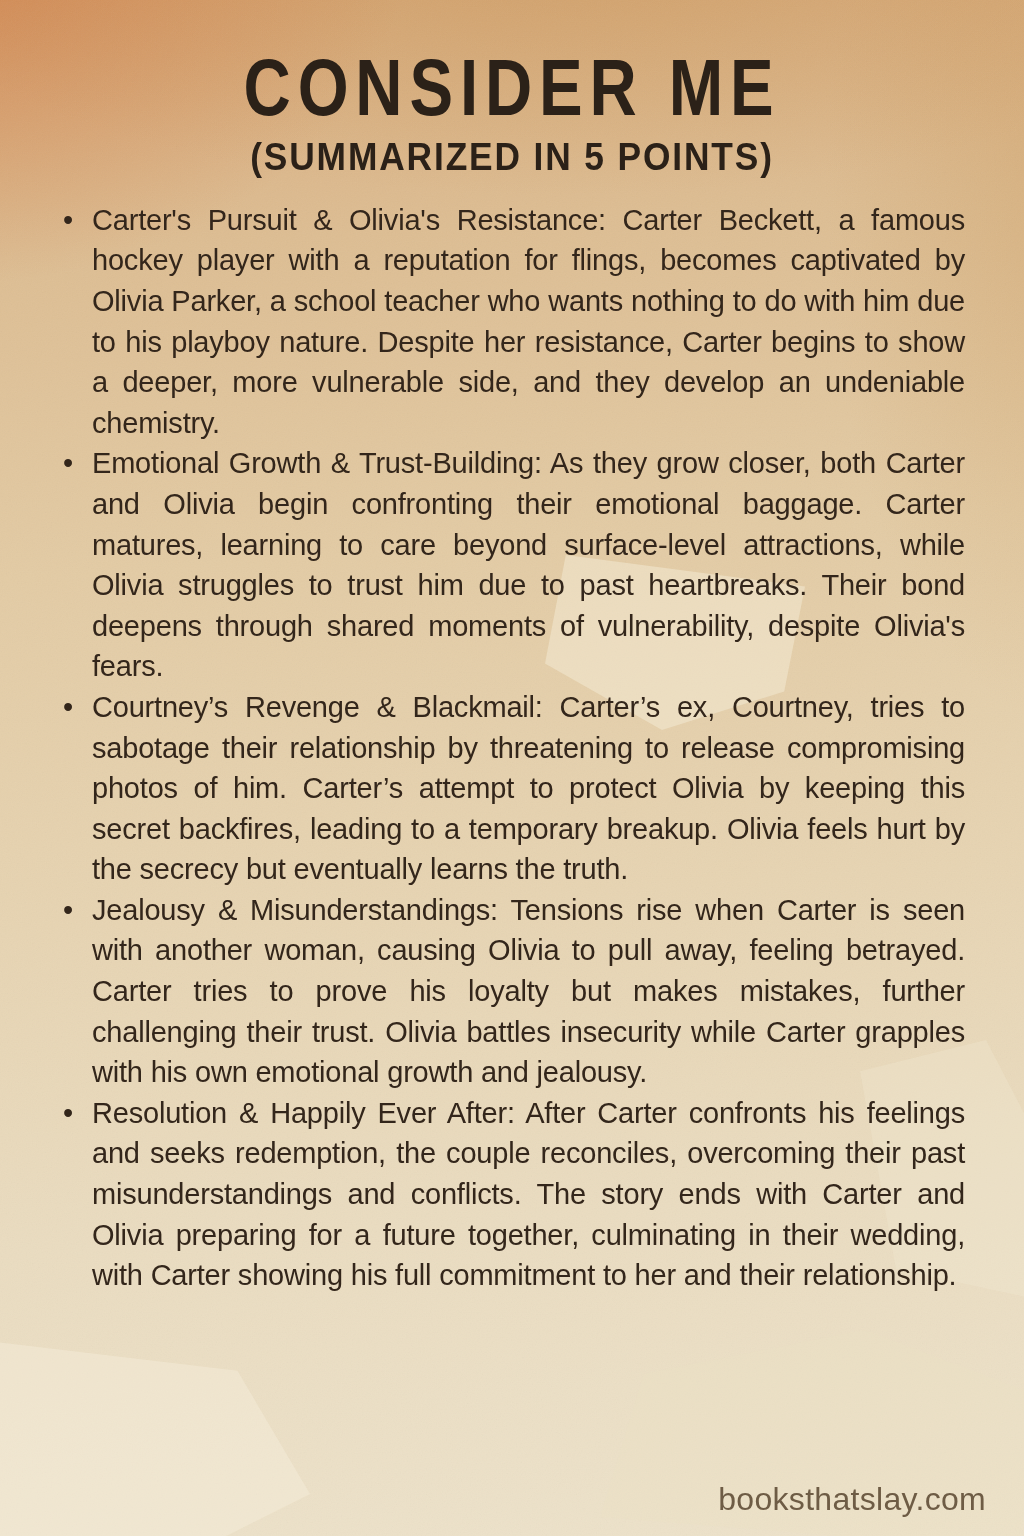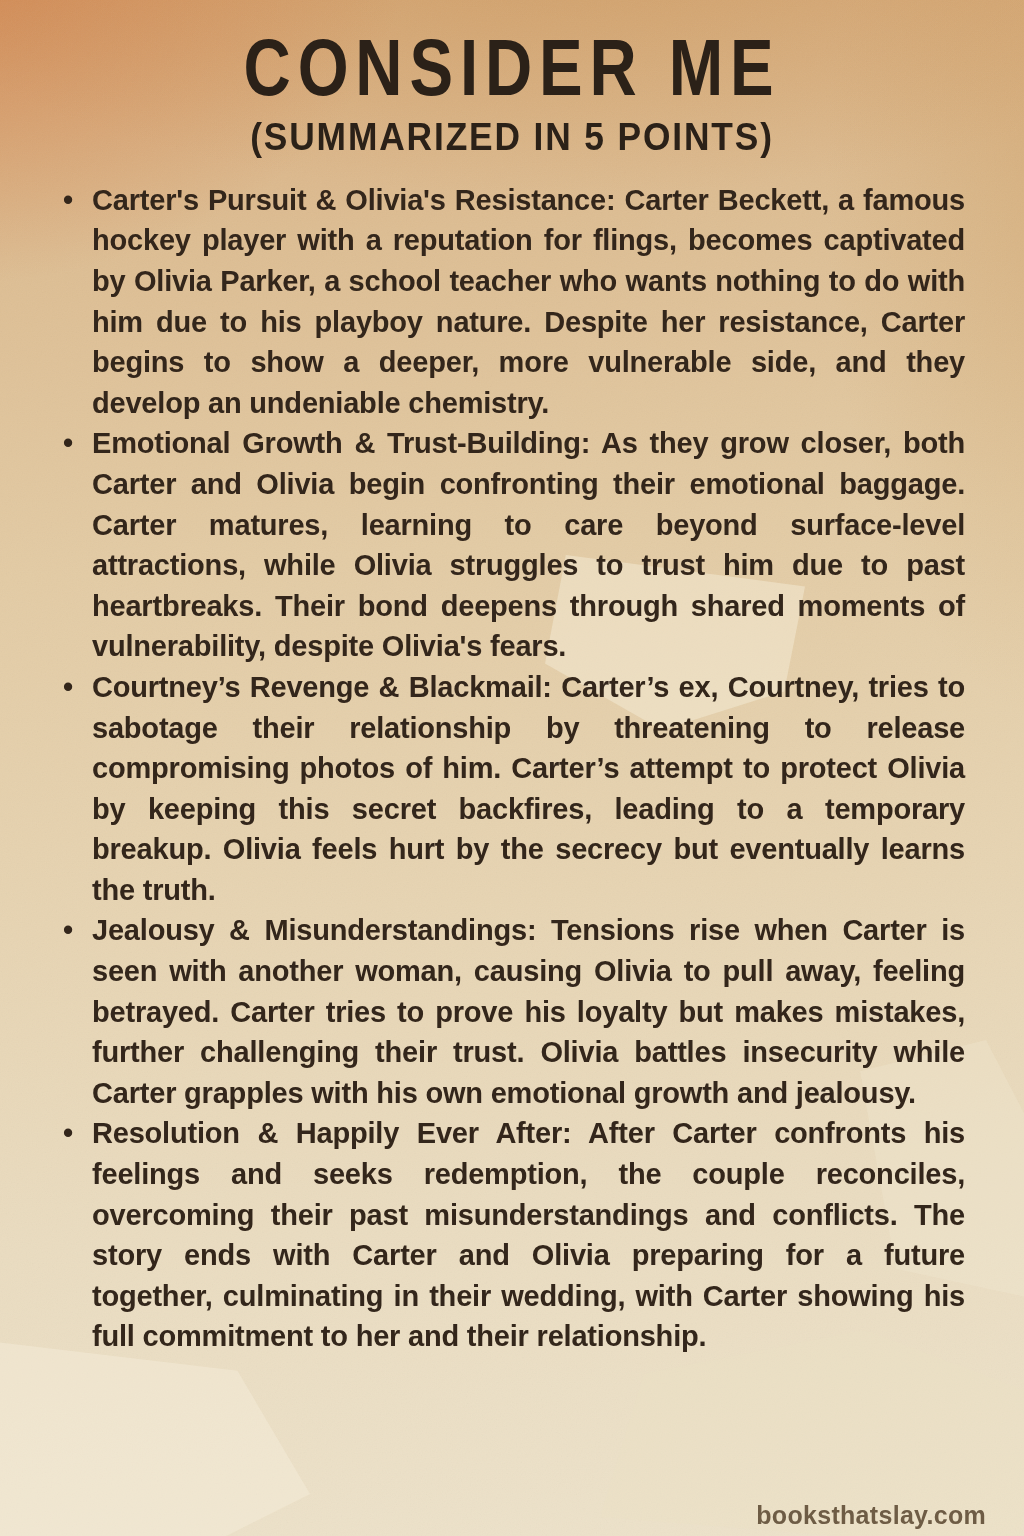--- a/index.html
+++ b/index.html
@@ -48,21 +48,21 @@
     left: -20px; top: 1340px; width: 330px; height: 220px;
     clip-path: polygon(0 0, 78% 14%, 100% 70%, 60% 100%, 0 100%);
     background: rgba(248,241,222,0.40);
   }
   .patch-4 {
     left: 600px; top: 1330px; width: 440px; height: 220px;
     clip-path: polygon(10% 20%, 60% 0, 100% 30%, 95% 100%, 0 85%);
     background: rgba(236,224,196,0.30);
   }
 
-  .header { position: relative; text-align: center; padding-top: 28px; }
+  .header { position: relative; text-align: center; padding-top: 48px; }
   .title {
     font-size: 76px;
     font-weight: bold;
     letter-spacing: 8px;
     color: var(--title, #2b2118);
     transform: scaleX(0.86) scaleY(1.05);
     transform-origin: 50% 50%;
     white-space: nowrap;
     line-height: 1.05;
   }
@@ -81,41 +81,41 @@
   .content {
     position: relative;
     width: 906px;
     margin: 24px auto 0;
   }
   .summary-list { list-style: none; }
   .summary-list li {
     position: relative;
     padding-left: 33px;
     font-size: 29px;
-    font-weight: bold;
+    font-weight: normal;
     line-height: 40.6px;
     letter-spacing: -0.2px;
     color: var(--text, #33261b);
     text-align: justify;
   }
   .summary-list li::before {
     content: "\2022";
     position: absolute;
     left: 4px;
     top: 0;
     font-size: 29px;
     color: var(--text, #33261b);
   }
 
   .watermark {
     position: absolute;
     right: 38px;
-    bottom: 6px;
-    font-size: 25px;
-    font-weight: bold;
+    bottom: 18px;
+    font-size: 32px;
+    font-weight: normal;
     letter-spacing: 0.3px;
     color: var(--watermark, #6e5c45);
   }
 </style>
 </head>
 <body>
 
 <div class="page">
 
   <svg class="texture" width="1024" height="1536" aria-hidden="true">

